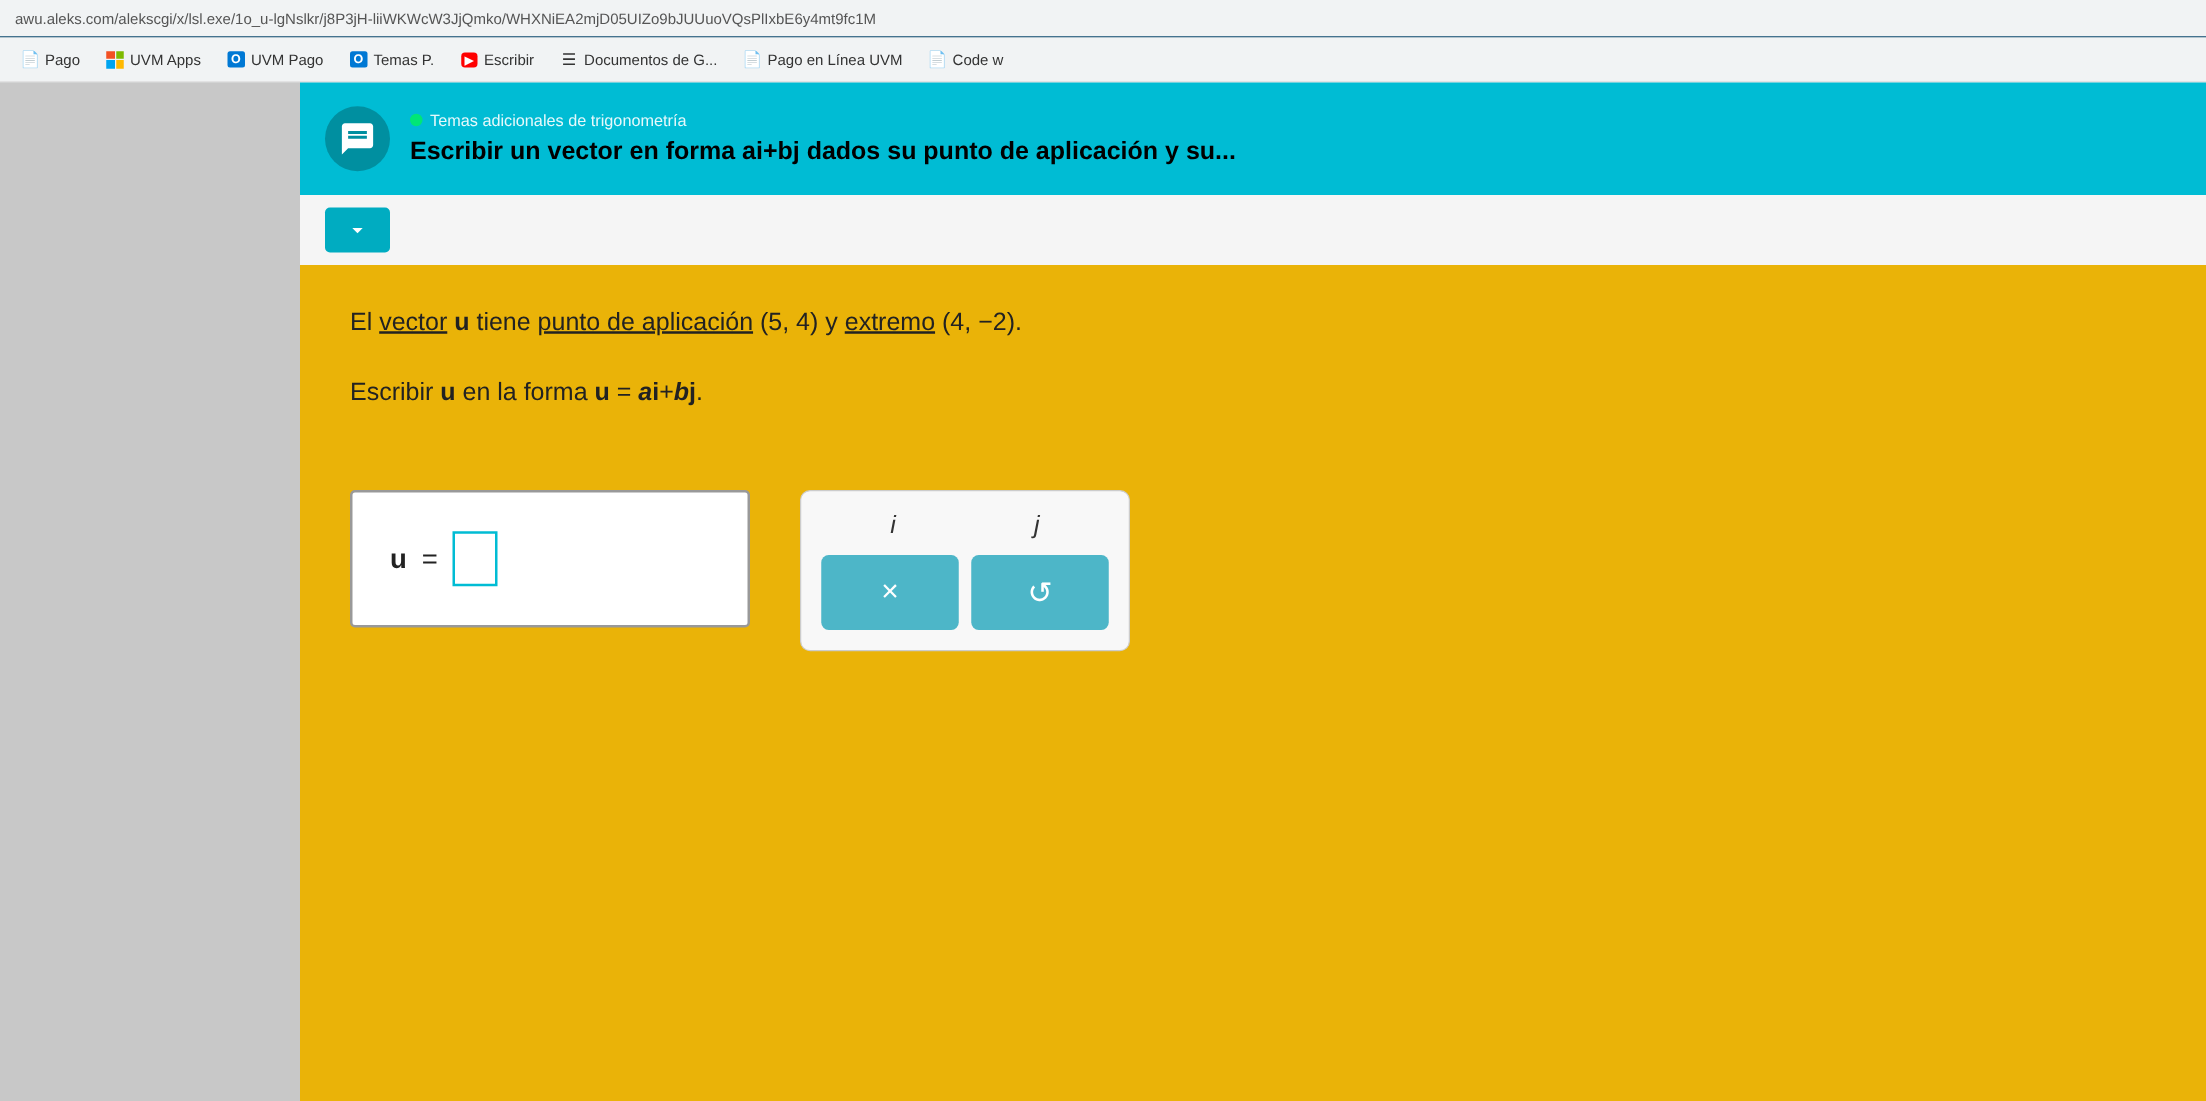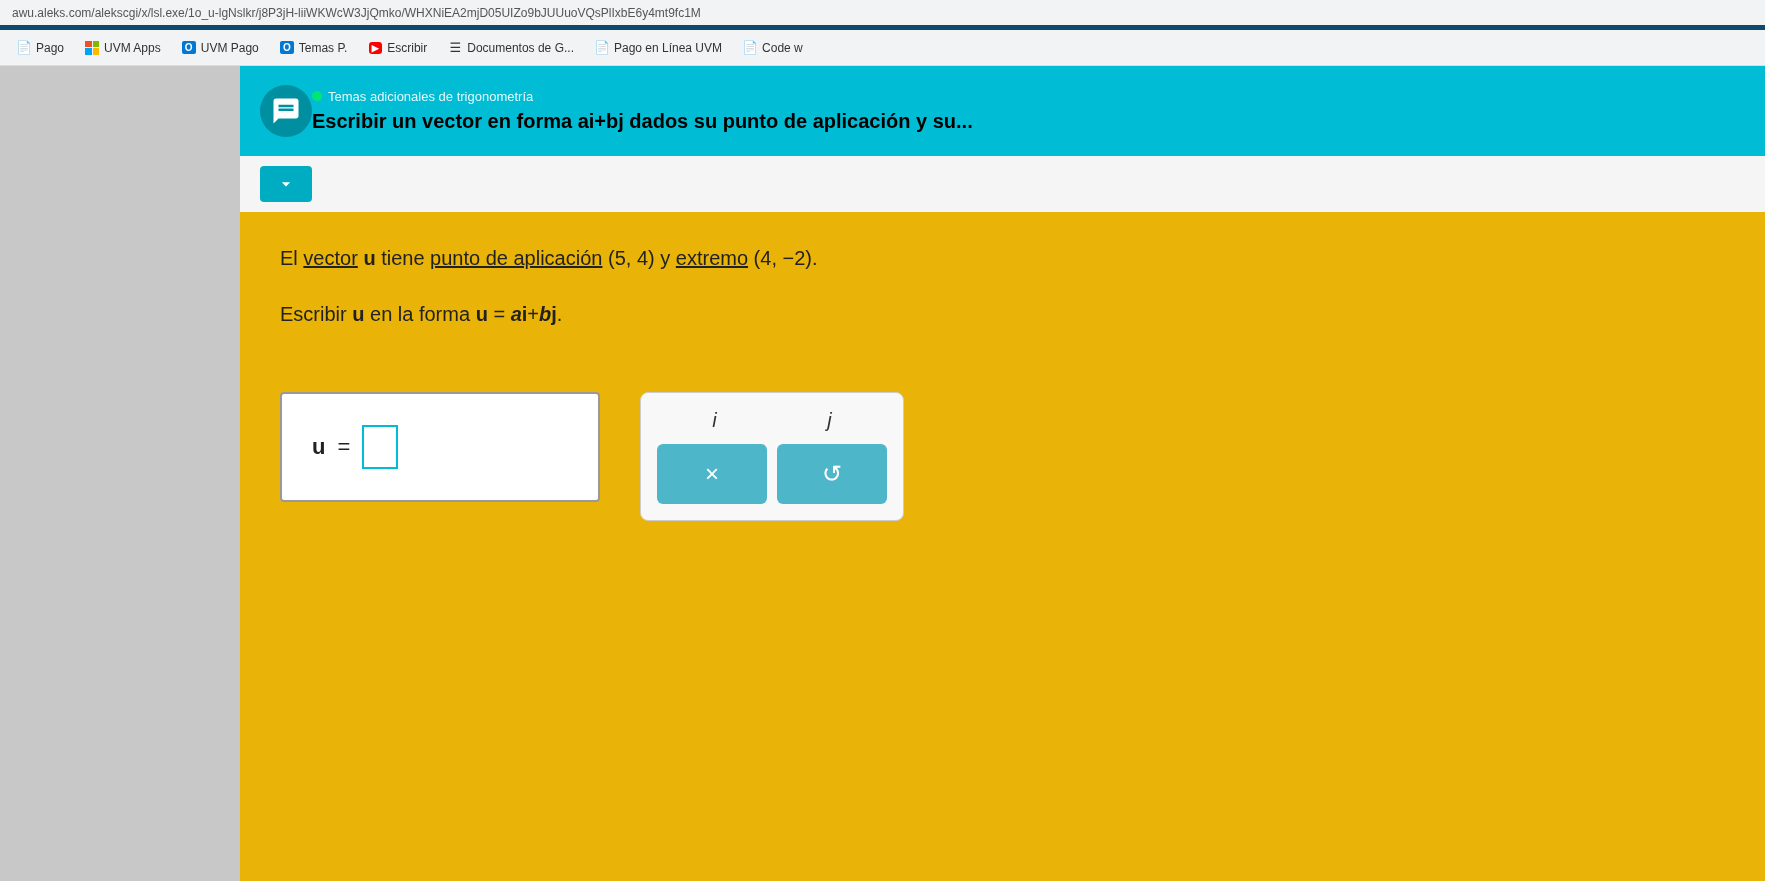--- a/index.html
+++ b/index.html
@@ -13,21 +13,21 @@
 
     
     .url-bar {
       background: #f1f3f4;
       height: 30px;
       display: flex;
       align-items: center;
       padding: 0 12px;
       font-size: 12px;
       color: #555;
-      border-bottom: 5px solid #0c4a6e;
+      border-bottom: 1px solid #0c4a6e;
     }
 
     
     .bookmarks-bar {
       background: #f1f3f4;
       height: 36px;
       display: flex;
       align-items: center;
       padding: 0 8px;
       gap: 4px;
@@ -118,20 +118,21 @@
       display: flex;
       flex-direction: column;
     }
 
     
     .header-bar {
       background: #00bcd4;
       display: flex;
       align-items: center;
       padding: 12px 20px;
+      gap: 16px;
       min-height: 90px;
     }
 
     .header-icon {
       width: 52px;
       height: 52px;
       background: #008fa0;
       border-radius: 50%;
       display: flex;
       align-items: center;

